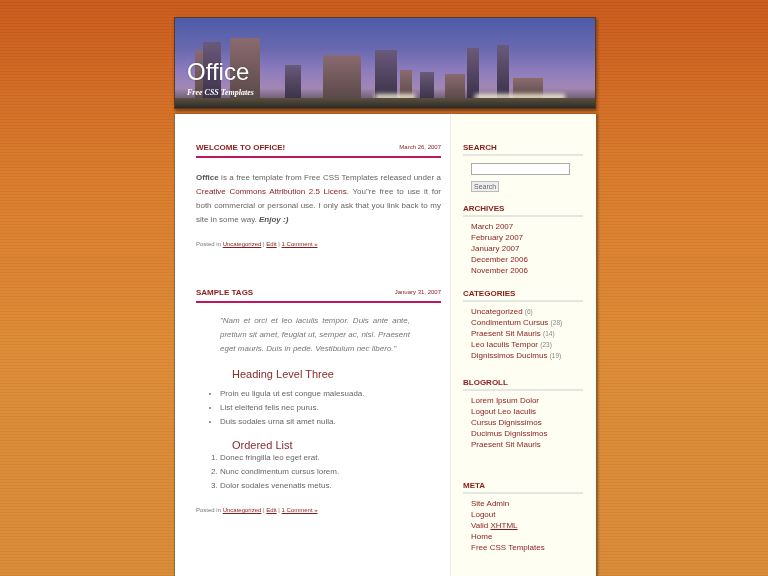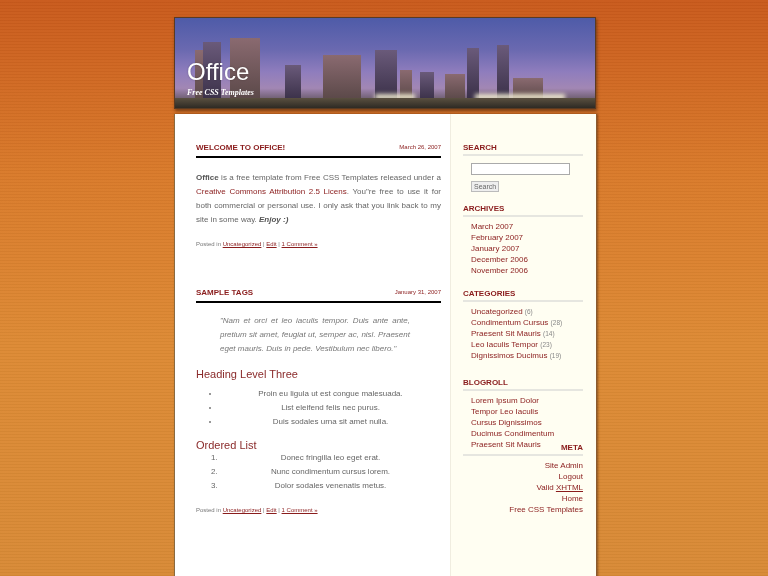--- a/index.html
+++ b/index.html
@@ -24,32 +24,32 @@
   #logo { position:absolute; left:12px; top:40px; color:#fff; font-size:24px; letter-spacing:0; text-shadow:0 0 2px rgba(0,0,0,0.3); }
   #slogan { position:absolute; left:12px; top:70px; color:#fff; font-size:8px; font-weight:bold; font-style:italic; font-family:"Liberation Serif", serif; }
   #page {
     position:absolute; left:174px; top:114px; width:420px; height:470px;
     background:#fff; border-left:1px solid #8a6a40; border-right:2px solid #8a5a30;
     box-shadow: 1px 0 2px rgba(60,30,10,0.5);
   }
   #content { position:absolute; left:0; top:0; width:275px; height:100%; background:#fff; }
   #sidebar { position:absolute; left:275px; top:0; width:145px; height:100%; background:#fffef2; border-left:1px solid #f0ede0; }
   .post { position:absolute; left:21px; width:245px; }
-  .post-head { border-bottom:2px solid #000000; height:13px; position:relative; }
+  .post-head { border-bottom:2px solid #be185d; height:13px; position:relative; }
   .post-title { position:absolute; left:0; top:0; font-size:8px; font-weight:bold; color:#8a1c1c; }
   .post-date { position:absolute; right:0; top:1px; font-size:6px; color:#8a1c1c; }
   .p { font-size:8px; color:#666; line-height:14px; text-align:justify; margin:0; }
   .p b { color:#555; }
   .p a, .meta a, .sidebar a { color:#8a1c1c; }
   .p a { }
   .meta { font-size:6px; color:#777; }
   .meta a { text-decoration:underline; }
   blockquote { margin:0; padding:0 0 0 24px; width:190px; font-size:8px; font-style:italic; color:#777; line-height:14px; text-align:justify; }
-  .h3 { font-size:11px; color:#8a2a2a; }
-  ul.lst, ol.lst { margin:0; padding:0 0 0 24px; font-size:8px; color:#666; line-height:14px;text-align:center; }
+  .h3 { font-size:11px; color:#8a2a2a;margin-left:36px; }
+  ul.lst, ol.lst { margin:0; padding:0 0 0 24px; font-size:8px; color:#666; line-height:14px; }
   ul.lst { list-style:square; }
   ul.lst li::marker { color:#999; font-size:7px; }
   .sb-sec { position:absolute; left:12px; width:120px; }
   .sb-title { font-size:8px; font-weight:bold; color:#8a1c1c; border-bottom:2px solid #e6e6e0; padding-bottom:2px; }
   .sb-list { list-style:none; margin:4px 0 0 0; padding:0 0 0 8px; font-size:8px; line-height:11px; }
   .sb-list a { color:#8a1c1c; text-decoration:none; }
   .cnt { color:#888; font-size:6.5px; }
   #search-input { position:absolute; left:20px; top:49px; width:97px; height:10px; border:1px solid #aaa; background:#fff; padding:0; }
   #search-btn { position:absolute; left:20px; top:67px; height:11px; font-size:7px; color:#666; background:#eee; border:1px solid #bbb; padding:0 2px; font-family:"Liberation Sans", sans-serif; line-height:9px; }
 </style>
@@ -136,28 +136,28 @@
         <li><a>Praesent Sit Mauris</a> <span class="cnt">(14)</span></li>
         <li><a>Leo Iaculis Tempor</a> <span class="cnt">(23)</span></li>
         <li><a>Dignissimos Ducimus</a> <span class="cnt">(19)</span></li>
       </ul>
     </div>
 
     <div class="sb-sec" style="top:264px;">
       <div class="sb-title">BLOGROLL</div>
       <ul class="sb-list">
         <li><a>Lorem Ipsum Dolor</a></li>
-        <li><a>Tempor Leo Iaculis</a></li>
+        <li><a>Logout Leo Iaculis</a></li>
         <li><a>Cursus Dignissimos</a></li>
-        <li><a>Ducimus Condimentum</a></li>
+        <li><a>Ducimus Dignissimos</a></li>
         <li><a>Praesent Sit Mauris</a></li>
       </ul>
     </div>
 
-    <div class="sb-sec" style="top:329px;text-align:right;">
+    <div class="sb-sec" style="top:367px;">
       <div class="sb-title">META</div>
       <ul class="sb-list">
         <li><a>Site Admin</a></li>
         <li><a>Logout</a></li>
         <li><a><span>Valid </span><span style="text-decoration:underline;">XHTML</span></a></li>
         <li><a>Home</a></li>
         <li><a>Free CSS Templates</a></li>
       </ul>
     </div>
   </div>

